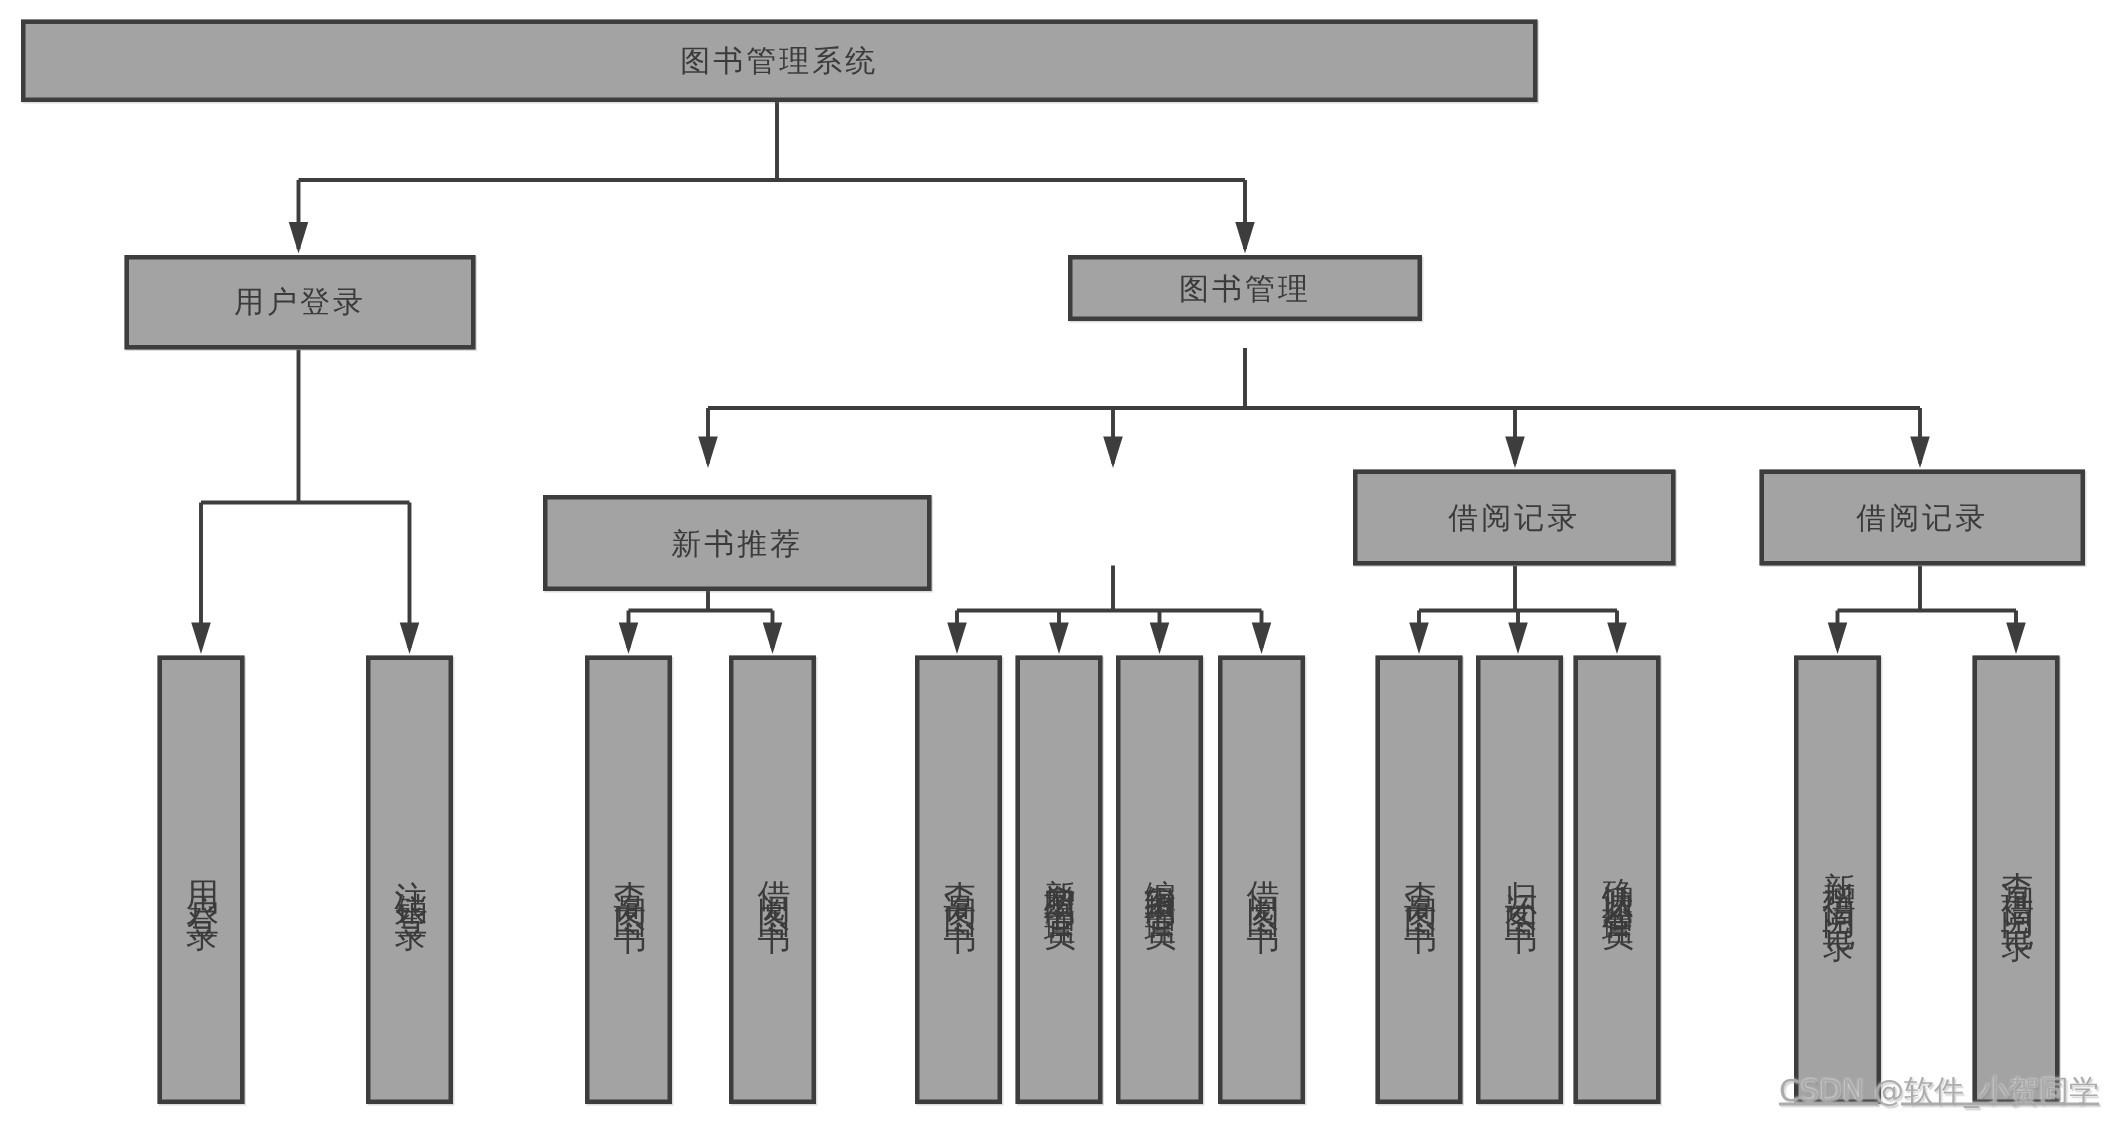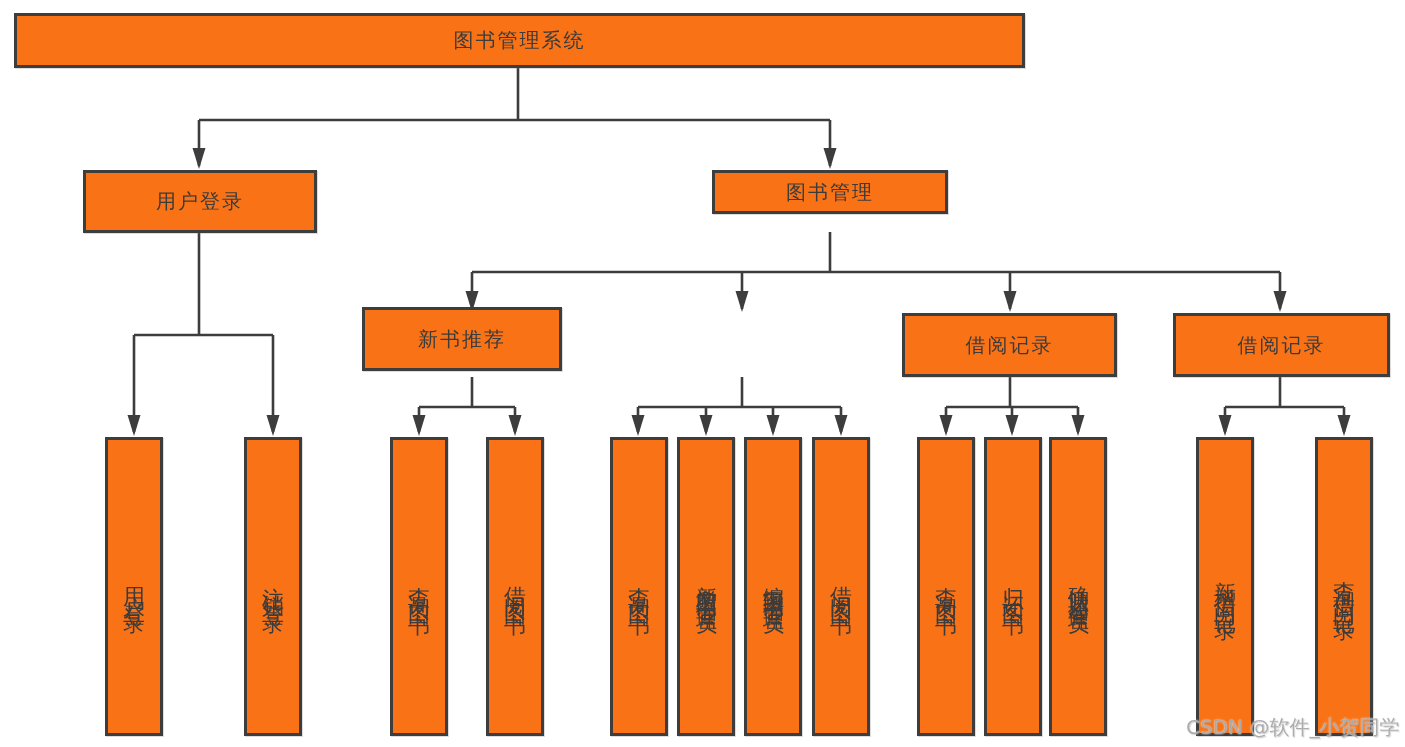--- a/index.html
+++ b/index.html
@@ -8,21 +8,21 @@
     width:1405px;height:747px;
     background:#ffffff;
     overflow:hidden;
     font-family:"DejaVu Sans","Liberation Sans",sans-serif;
     color:#3b3b3b;
   }
   .wires{position:absolute;left:0;top:0;}
   .box{
     position:absolute;
     box-sizing:border-box;
-    background:#f97316;
+    background:#a3a3a3;
     border:3px solid #3d3d3d;
     display:flex;
     align-items:center;
     justify-content:center;
     box-shadow:1px 1px 0 rgba(120,120,120,.25);
   }
   .hlabel{
     font-size:20px;
     letter-spacing:2px;
     color:#3b3b3b;
@@ -40,20 +40,21 @@
   .vlabel.dense{font-size:21px;letter-spacing:4px;}
   .watermark{
     position:absolute;
     left:1186px;
     top:714px;
     font-size:20px;
     color:rgba(168,168,168,0.95);
     text-shadow:0 0 2px #ffffff, 1px 1px 1px rgba(90,90,90,0.35);
     white-space:nowrap;
     z-index:5;
+    text-decoration:underline;
   }
 </style>
 </head>
 <body>
 
 <div class="canvas">
 
   <svg class="wires" width="1405" height="747" viewBox="0 0 1405 747">
     <g stroke="#3d3d3d" stroke-width="2.6" fill="none">
 
@@ -98,21 +99,21 @@
     <span class="hlabel">图书管理系统</span>
   </div>
 
   <div class="box" style="left:83px;top:170px;width:234px;height:63px">
     <span class="hlabel">用户登录</span>
   </div>
   <div class="box" style="left:712px;top:170px;width:236px;height:44px">
     <span class="hlabel">图书管理</span>
   </div>
 
-  <div class="box" style="left:362px;top:307px;width:200px;height:64px">
+  <div class="box" style="left:362px;top:330px;width:259px;height:64px">
     <span class="hlabel">新书推荐</span>
   </div>
   <div class="box" style="left:902px;top:313px;width:215px;height:64px">
     <span class="hlabel">借阅记录</span>
   </div>
   <div class="box" style="left:1173px;top:313px;width:217px;height:64px">
     <span class="hlabel">借阅记录</span>
   </div>
 
   <div class="box" style="left:105px;top:437px;width:58px;height:299px">

